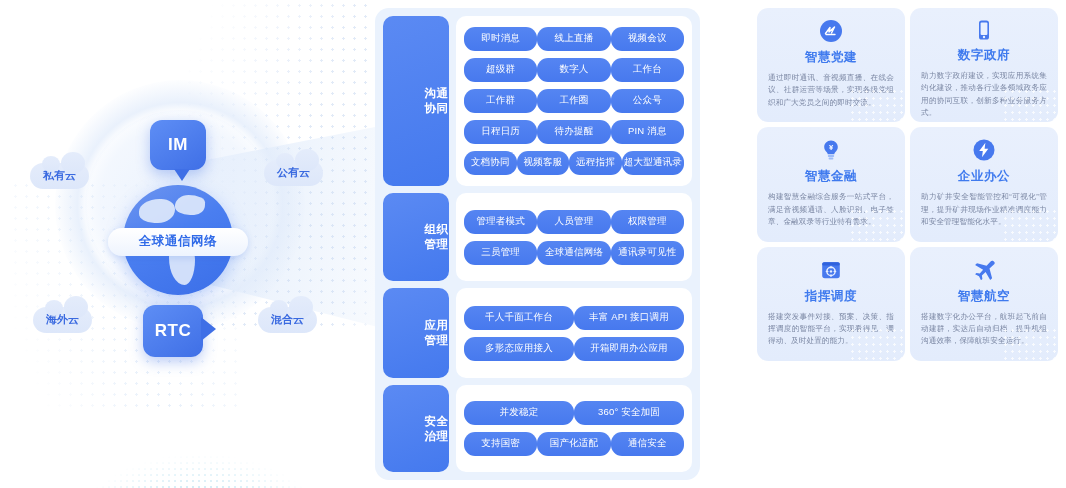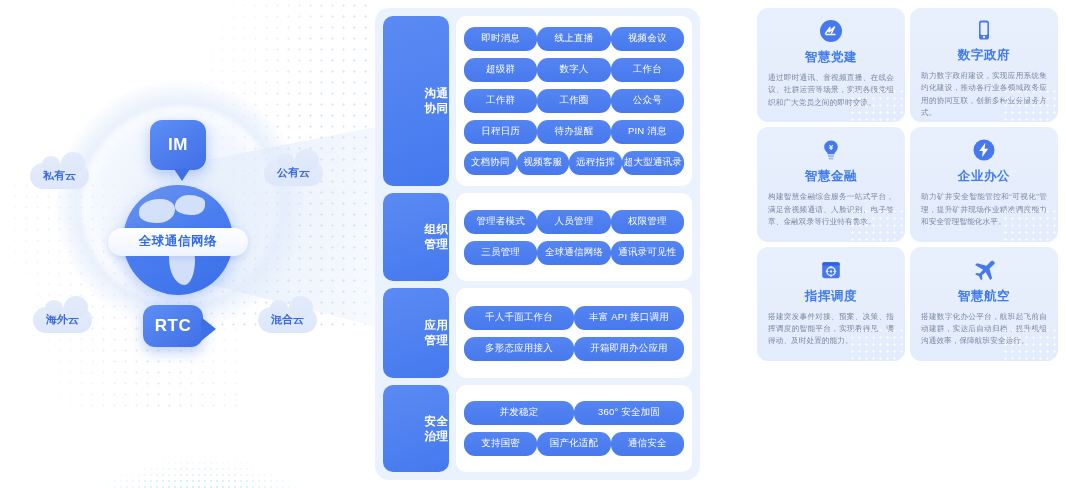--- a/index.html
+++ b/index.html
@@ -117,21 +117,21 @@
     box-shadow: 0 5px 14px rgba(63,111,230,.35);
   }
   .bubble-im { left: 150px; top: 120px; text-align: center; }
   .bubble-im::after {
     content: ""; position: absolute;
     left: 24px; bottom: -11px;
     border-left: 8px solid transparent;
     border-right: 8px solid transparent;
     border-top: 12px solid #3f6fe6;
   }
-  .bubble-rtc { left: 143px; top: 305px; width: 60px; height: 42px; }
+  .bubble-rtc { left: 143px; top: 305px; width: 60px; height: 52px; }
   .bubble-rtc::after {
     content: ""; position: absolute;
     right: -13px; top: 12px;
     border-top: 12px solid transparent;
     border-bottom: 12px solid transparent;
     border-left: 15px solid #3f6fe6;
     border-radius: 2px;
   }
 
   .cloud-pill {

